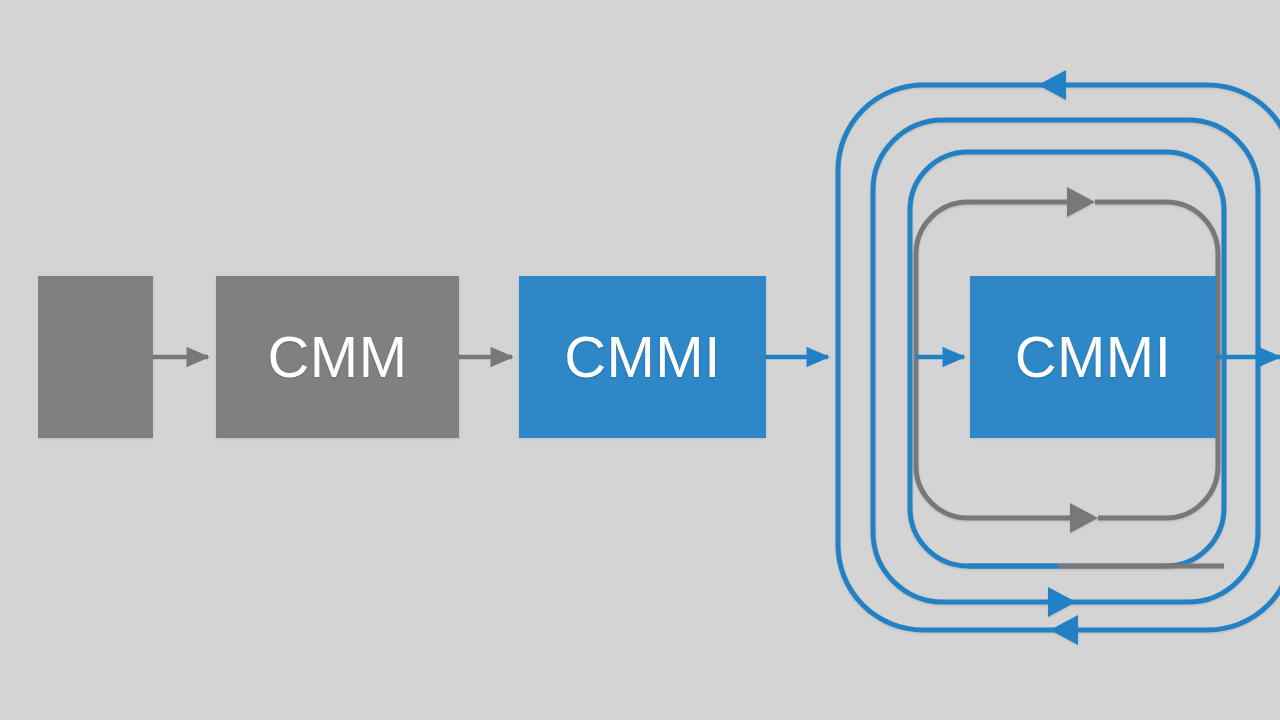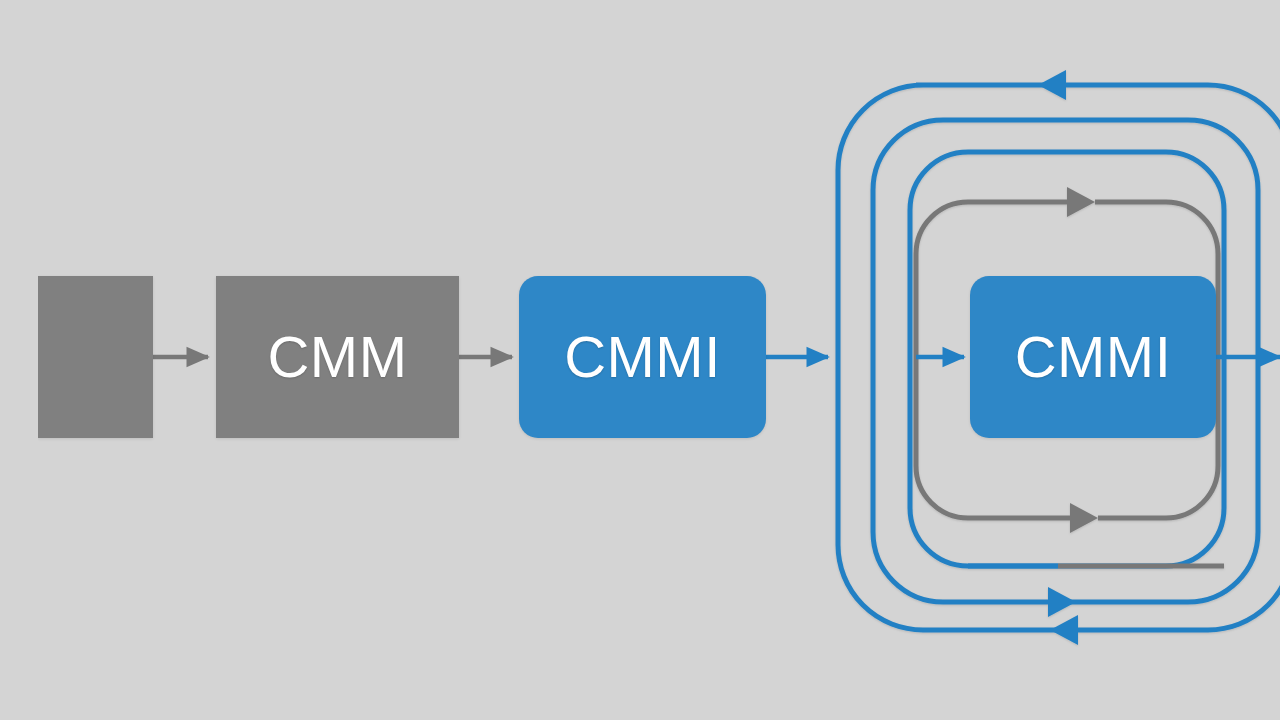--- a/index.html
+++ b/index.html
@@ -45,21 +45,20 @@
     white-space: nowrap;
     user-select: none;
   }
   .box-gray {
     background: #808080;
     box-shadow: 0 1px 3px rgba(0,0,0,0.10);
   }
   .box-blue {
     background: #2e87c7;
     box-shadow: 0 1px 3px rgba(0,0,0,0.10);
-    border-radius: 19px;
   }
 </style>
 </head>
 <body>
 
 <div id="stage">
 
   <svg id="diagram-svg" viewBox="0 0 1280 720" xmlns="http://www.w3.org/2000/svg">
 
     <defs>

